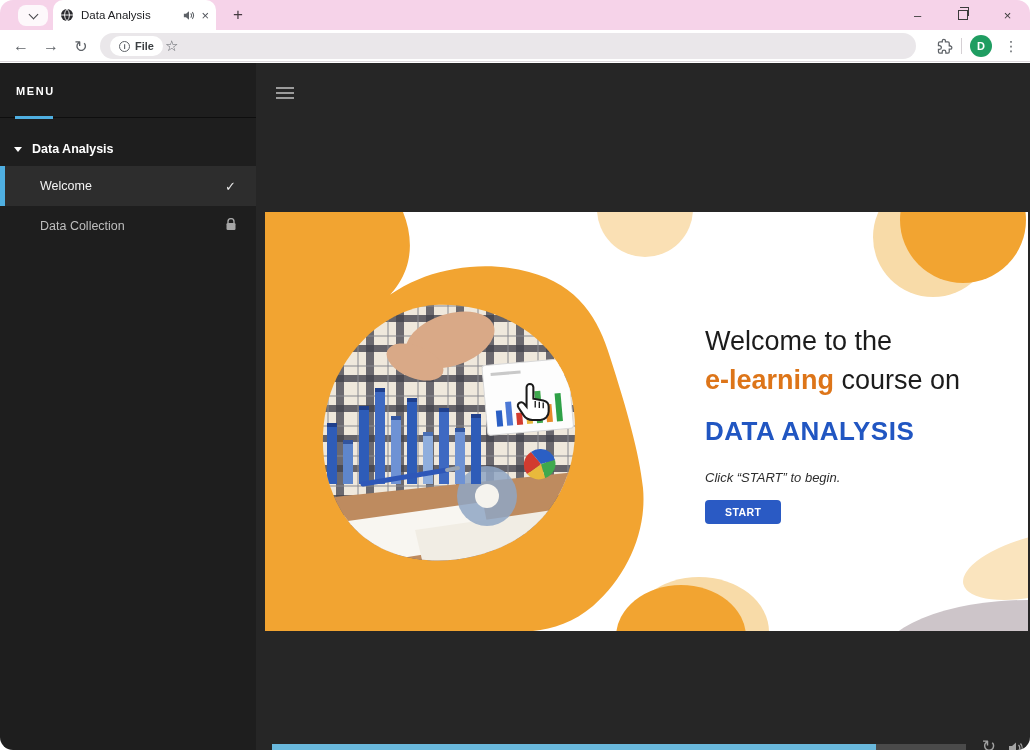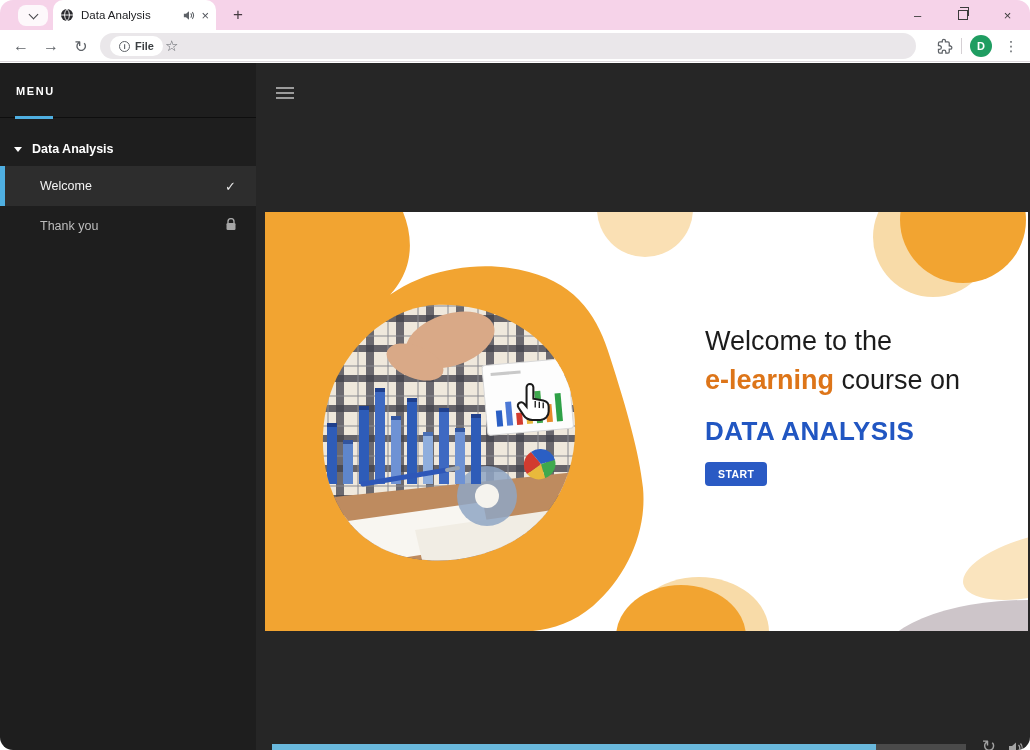--- a/index.html
+++ b/index.html
@@ -53,21 +53,21 @@
   .hamburger span{display:block;height:2px;background:#9b9b9b;margin-bottom:3px;}
 
   
   .slide{position:absolute;left:9px;top:149px;width:763px;height:419px;background:#fff;overflow:hidden;}
   .slide-art{position:absolute;left:0;top:0;}
   .slide-text{position:absolute;left:440px;top:110px;width:322px;}
   .headline{font-size:27px;line-height:39px;color:#1c1c1c;}
   .hl{color:#DD7519;font-weight:bold;}
   .subject{margin-top:16px;font-size:26px;font-weight:bold;color:#2156C2;letter-spacing:.5px;}
   .instruction{margin-top:23px;font-size:13px;font-style:italic;color:#2e2e2e;}
-  .start-btn{margin-top:15px;background:#2A5AC4;color:#fff;font-size:10.5px;font-weight:bold;border:none;border-radius:4px;padding:6px 13px;letter-spacing:.4px;cursor:pointer;}
+  .start-btn{margin-top:15px;background:#2A5AC4;color:#fff;font-size:10.5px;font-weight:bold;border:none;border-radius:4px;padding:6px 20px;letter-spacing:.4px;cursor:pointer;}
 
   
   .seekbar{position:absolute;left:16px;bottom:0;width:694px;height:6px;background:#4A4A4A;cursor:pointer;}
   .seek-fill{height:100%;background:#69B8DC;}
   .player-replay{position:absolute;right:34px;bottom:-7px;background:none;border:none;color:#A3A3A3;font-size:17px;cursor:pointer;padding:0;}
   .player-volume{position:absolute;right:6px;bottom:-8px;background:none;border:none;cursor:pointer;padding:0;}
 </style>
 </head>
 <body>
 
@@ -135,21 +135,21 @@
       </div>
       <div class="sb-root">
         <span class="caret-down"></span>
         <span class="sb-root-label">Data Analysis</span>
       </div>
       <div class="sb-item selected">
         <span class="label">Welcome</span>
         <span class="row-icon check">✓</span>
       </div>
       <div class="sb-item">
-        <span class="label">Thank you</span>
+        <span class="label">Data Collection</span>
         <span class="row-icon">
           <svg width="10" height="13" viewBox="0 0 10 13">
               <path d="M2 5 V3.6 a3 3 0 0 1 6 0 V5" fill="none" stroke="#A6A6A6" stroke-width="1.4"></path>
               <rect x="0.5" y="5" width="9" height="7" rx="1.2" fill="#A6A6A6"></rect>
             </svg>
         </span>
       </div>
     </aside>
 
     <main class="stage">
@@ -249,20 +249,21 @@
             <path d="M11.9,12.4 L11.9,16.2 M14.3,12.8 L14.3,16.4 M16.6,13.3 L16.6,16.6" stroke="#1a1a1a" stroke-width="0.8" fill="none"></path>
           </g>
         </svg>
 
         <div class="slide-text">
           <div class="headline">
             <span>Welcome to the</span><br>
             <span class="hl">e-learning</span><span> course on</span>
           </div>
           <div class="subject">DATA ANALYSIS</div>
+          <div class="instruction">Click “START” to begin.</div>
           <button class="start-btn">START</button>
         </div>
       </div>
 
       <div class="seekbar">
         <div class="seek-fill" style="width:87%"></div>
       </div>
       <button class="player-replay">↻</button>
       <button class="player-volume">
         <svg width="16" height="14" viewBox="0 0 16 14">

